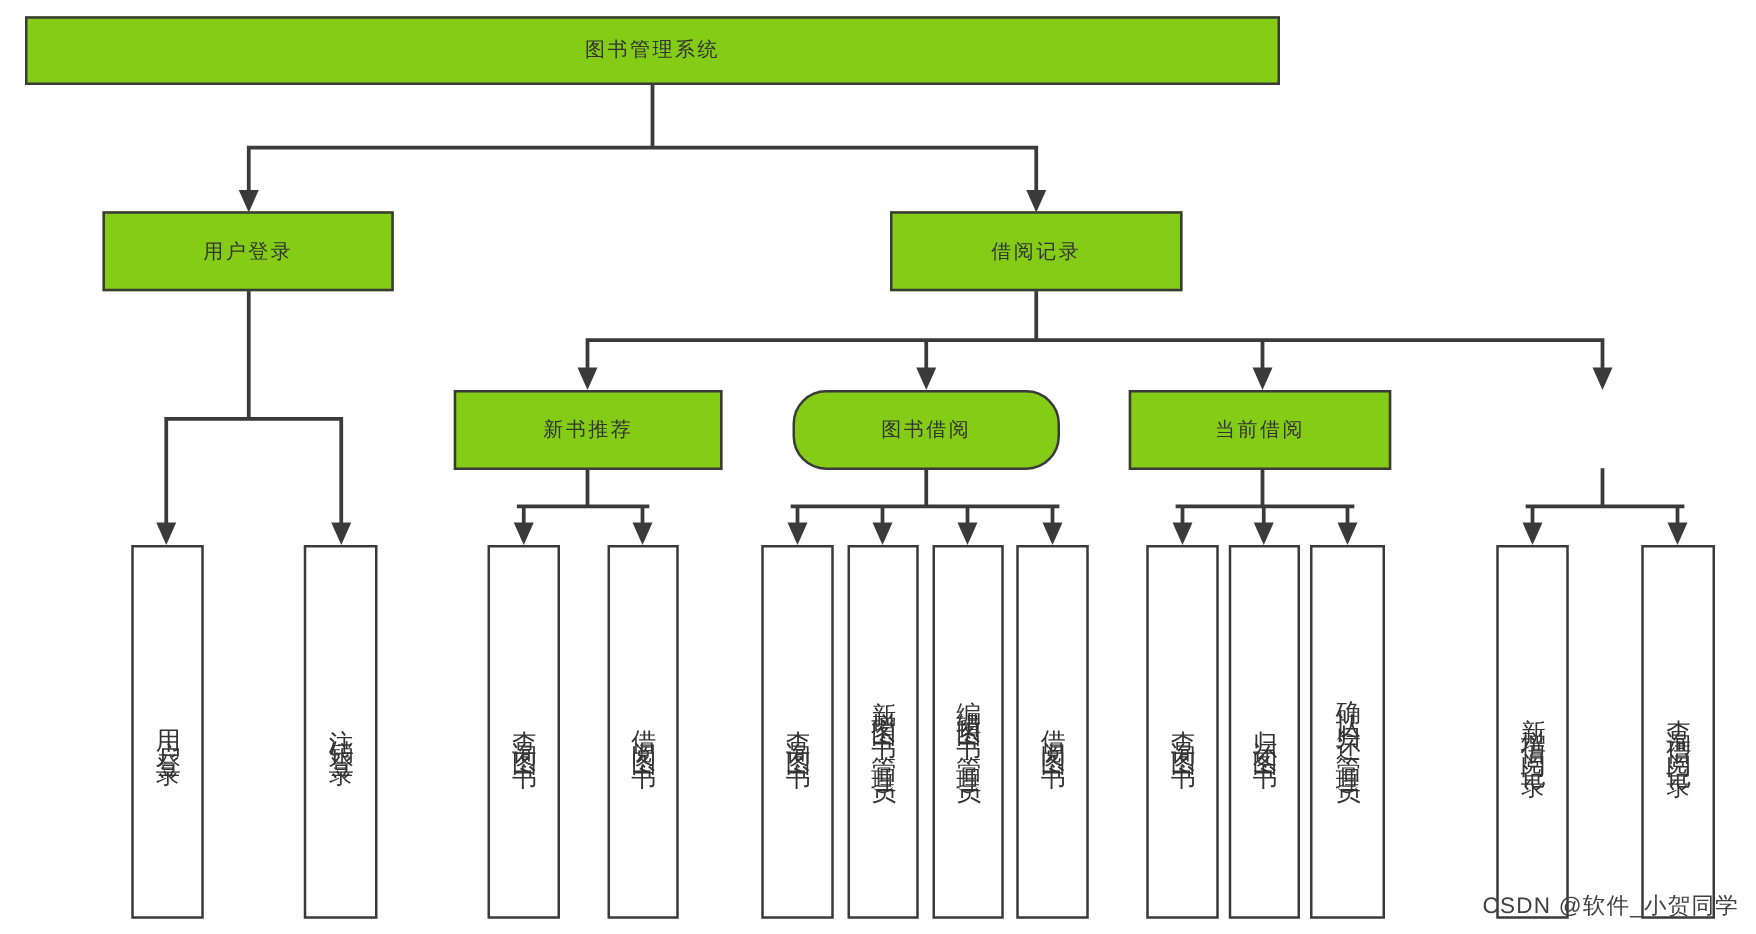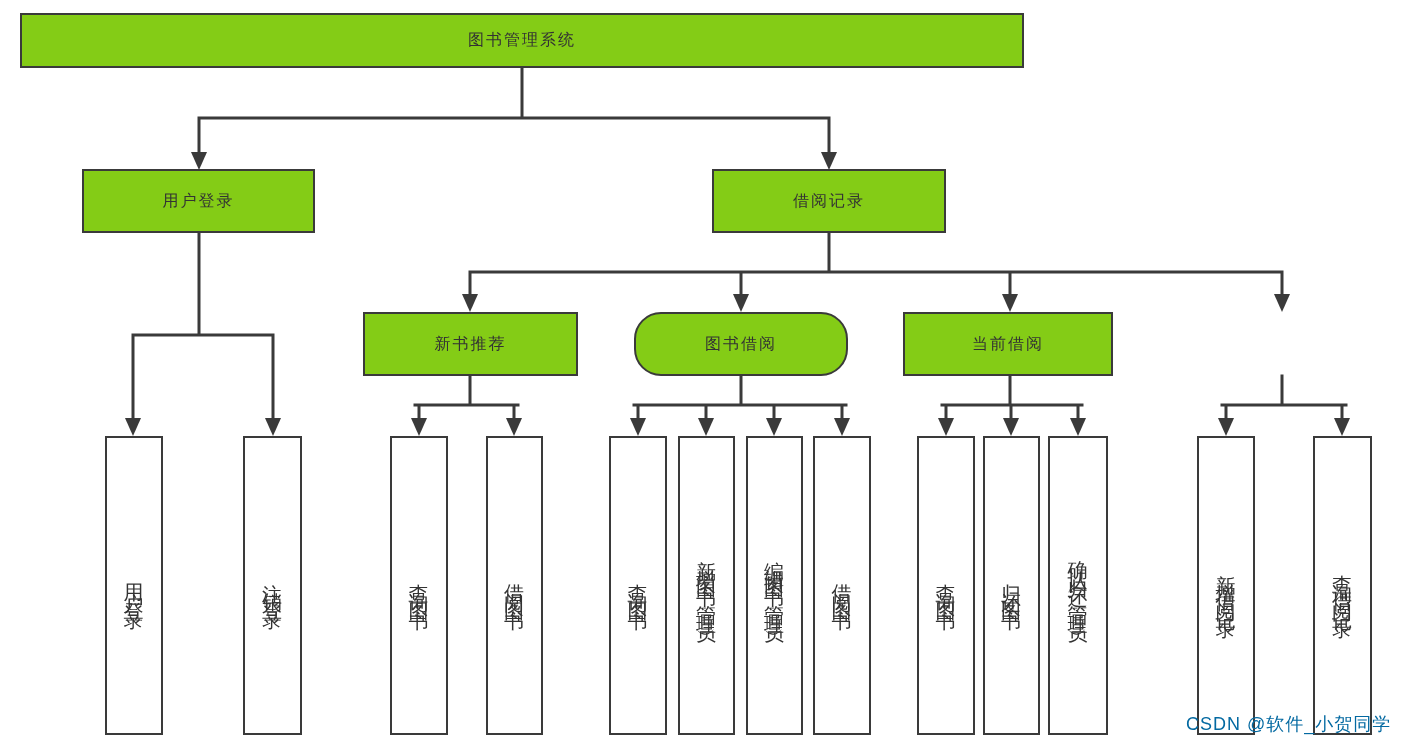--- a/index.html
+++ b/index.html
@@ -53,21 +53,21 @@
     font-size: 20px;
     letter-spacing: 9px;
     line-height: 1;
     white-space: nowrap;
   }
   .watermark {
     position: absolute;
     left: 1186px;
     top: 712px;
     font-size: 18px;
-    color: #0369a1;
+    color: #404040;
     letter-spacing: 1px;
     white-space: nowrap;
     z-index: 5;
   }
 </style>
 </head>
 <body>
 
 <div id="stage">
 

